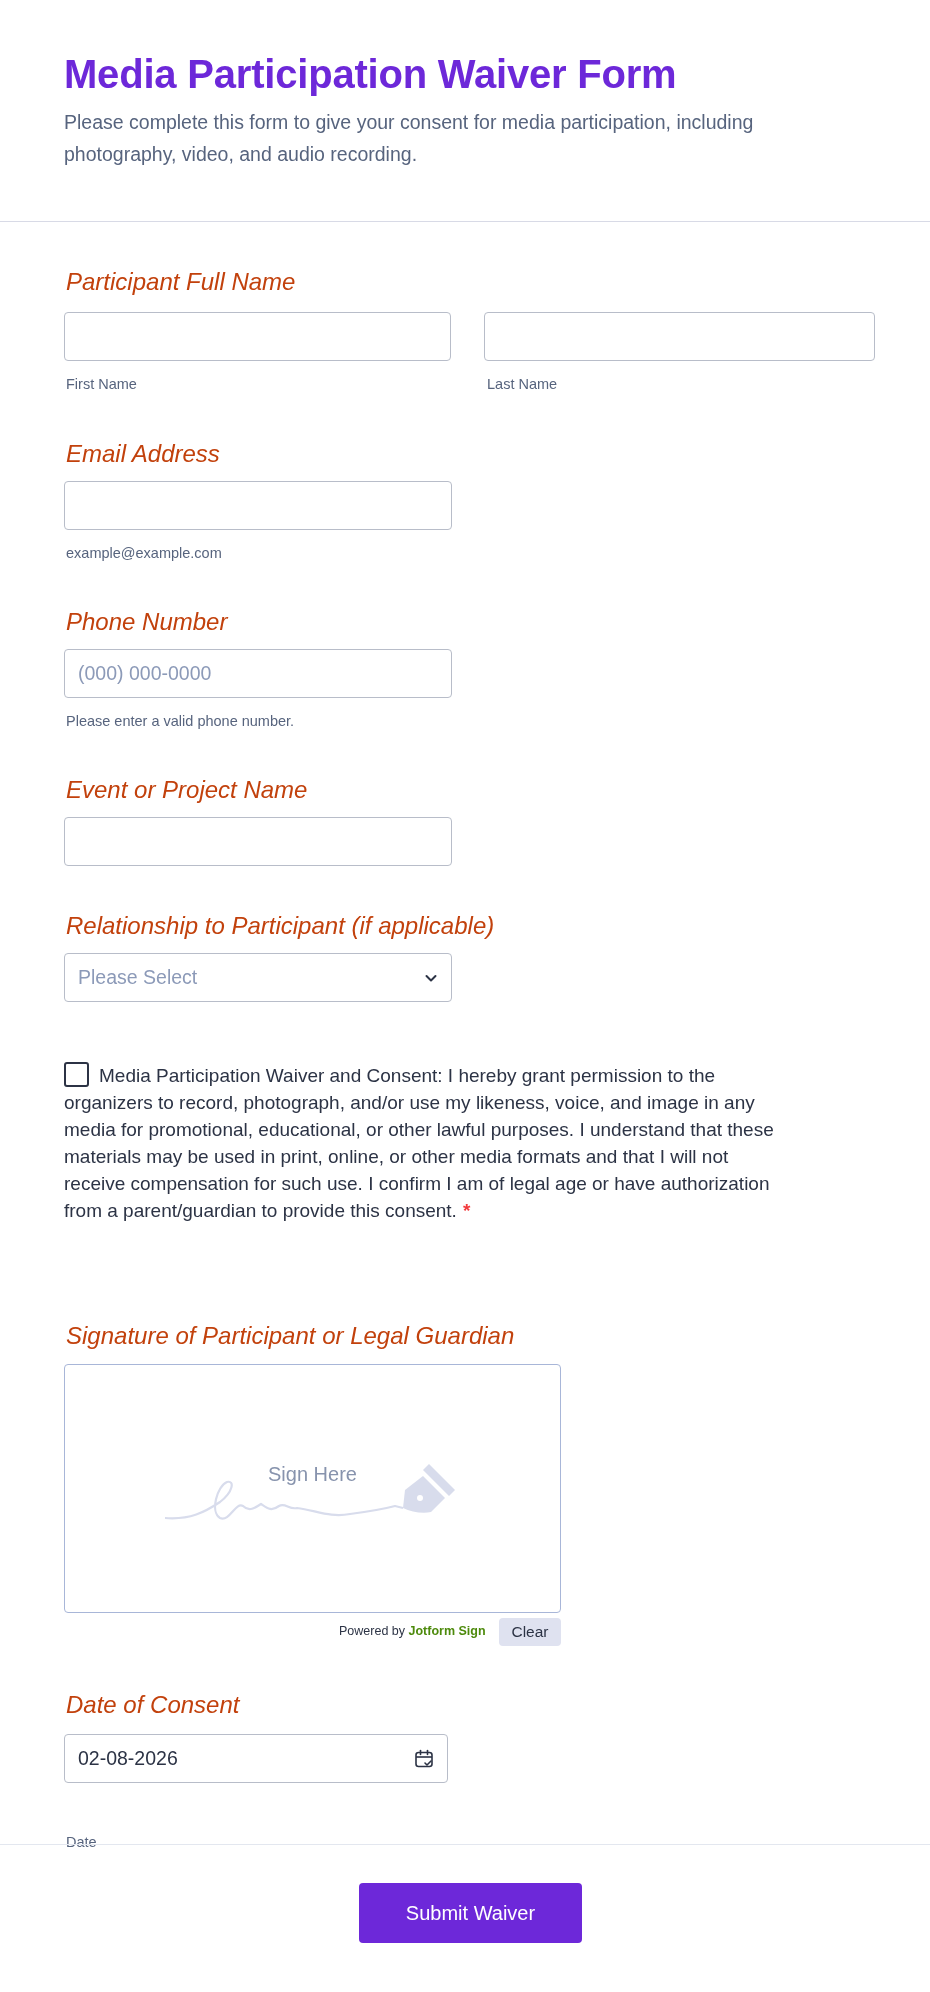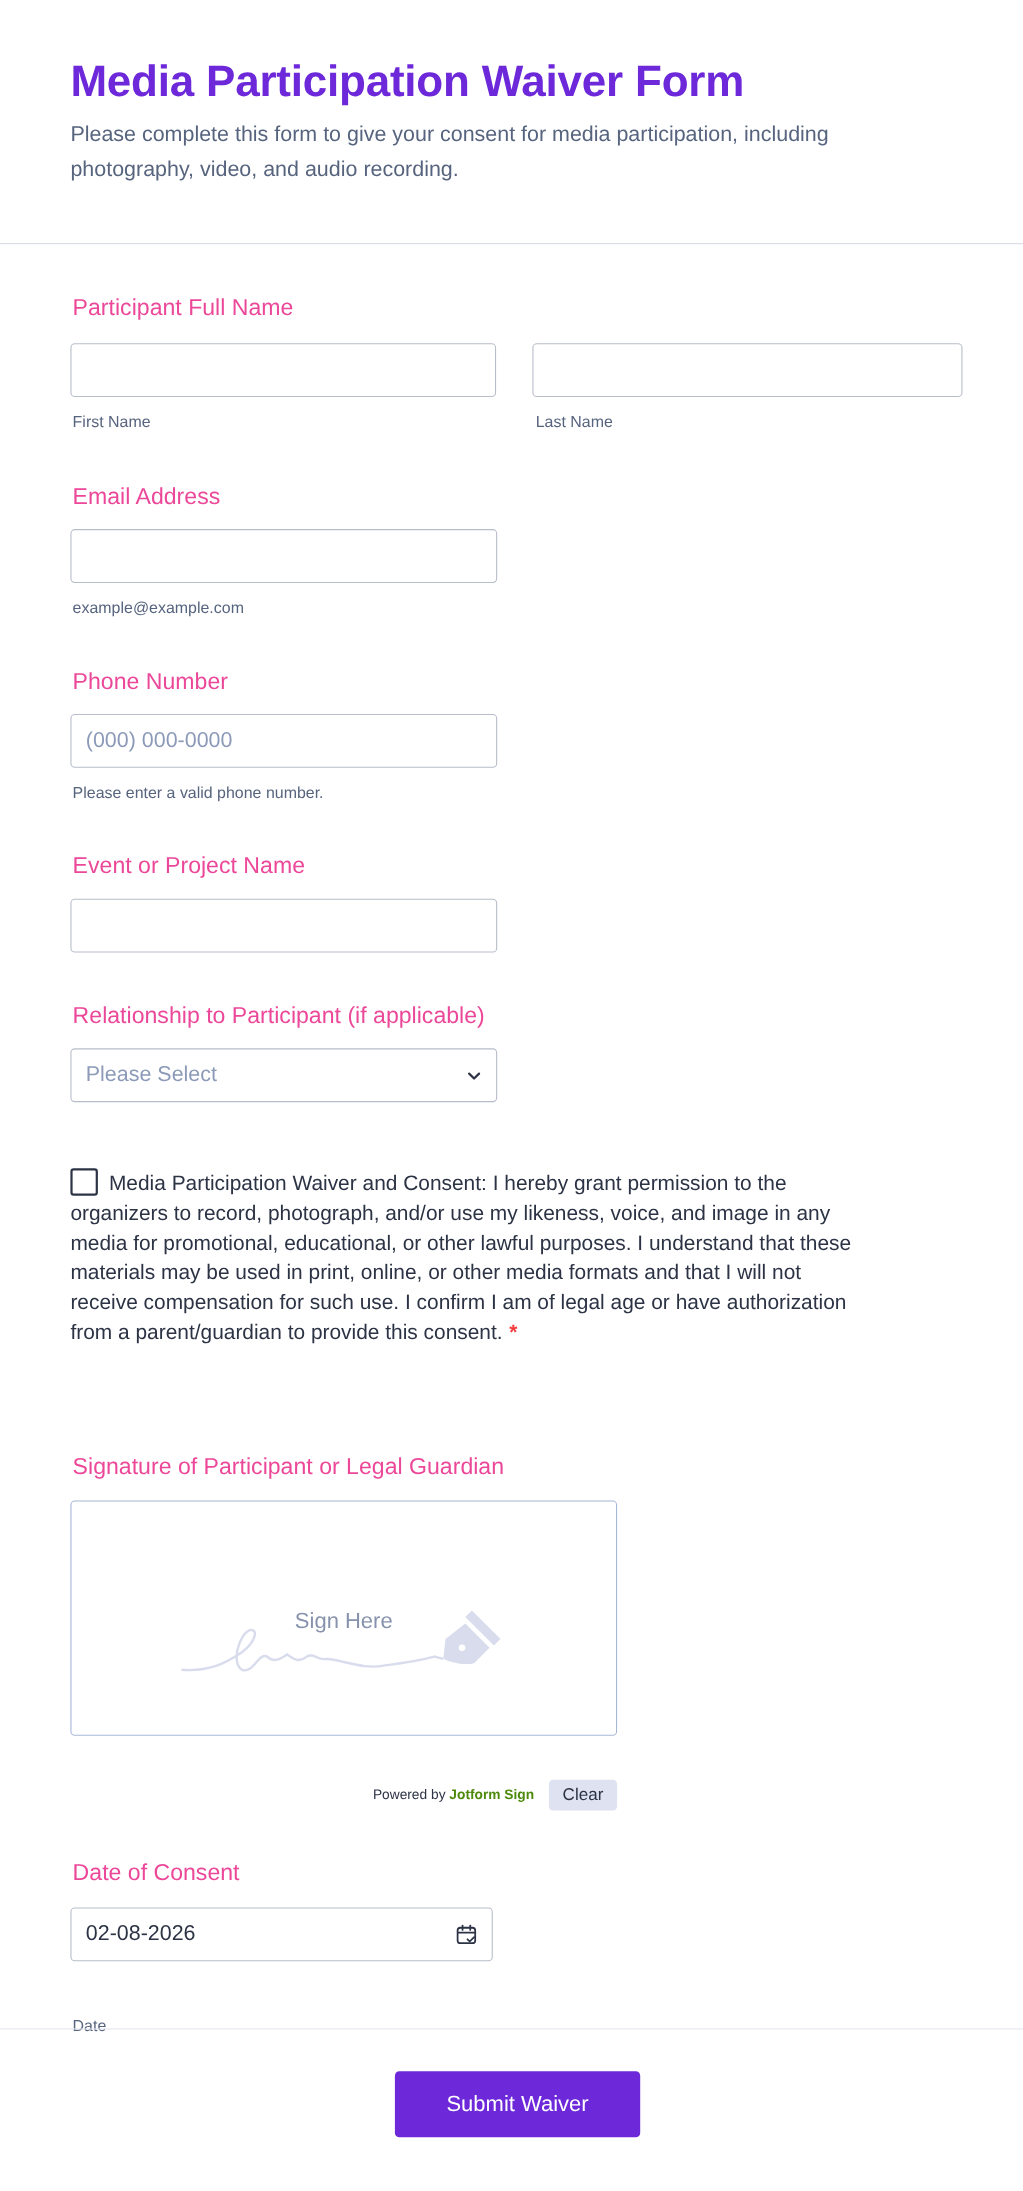--- a/index.html
+++ b/index.html
@@ -18,21 +18,21 @@
     .title {
       position: absolute; left: 64px; top: 52px;
       font-size: 40px; font-weight: 700; color: #6d28d9; letter-spacing: -0.2px;
     }
     .subtitle {
       position: absolute; left: 64px; top: 106px; width: 800px;
       font-size: 19.5px; line-height: 32px; color: #57647e;
     }
     .label {
       position: absolute; left: 66px;
-      font-size: 21px; color: #ec4899;
+      font-size: 24px; color: #c2410c; font-style: italic;
     }
     .input {
       position: absolute; height: 49px;
       border: 1px solid #b8bdc9; border-radius: 4px; background: #fff;
       font-size: 19.5px; color: #2c3345;
       padding: 0 13px; display: flex; align-items: center;
     }
     .placeholder { color: #8c9ab8; }
     .sublabel {
       position: absolute; font-size: 14.5px; color: #57647e;
@@ -44,21 +44,21 @@
       position: absolute; left: 64px; top: 1062px; width: 720px;
       font-size: 19px; line-height: 27px; color: #2c3345;
     }
     .checkbox {
       display: inline-block; width: 25px; height: 25px;
       border: 2px solid #2c3345; border-radius: 3px;
       vertical-align: -5px; margin-right: 10px; background: #fff;
     }
     .required { color: #f23a3c; font-weight: 700; margin-left: 6px; }
     .sig-pad {
-      position: absolute; left: 64px; top: 1364px; width: 497px; height: 214px;
+      position: absolute; left: 64px; top: 1364px; width: 497px; height: 249px;
       border: 1px solid #a8b6d8; border-radius: 4px; background: #fff;
     }
     .sig-text {
       position: absolute; left: 0; width: 100%; top: 98px; text-align: center;
       font-size: 20px; color: #8793ad;
     }
     .sig-art { position: absolute; left: 100px; top: 95px; }
     .powered {
       position: absolute; left: 339px; top: 1624px;
       font-size: 12.5px; color: #2c3345;

